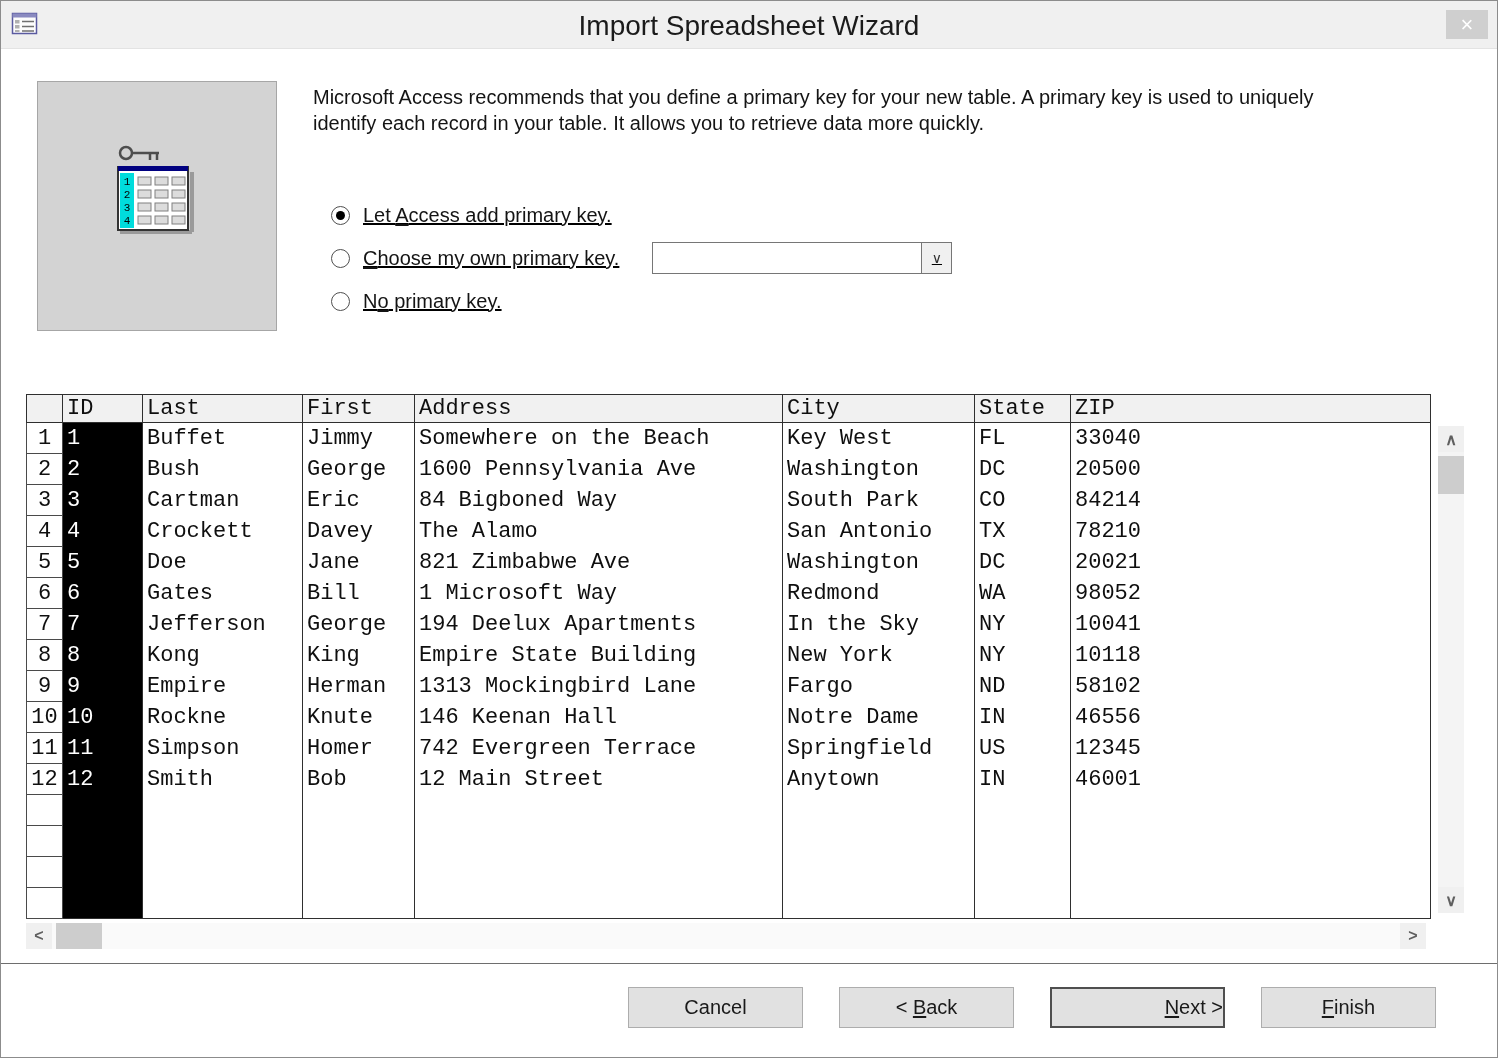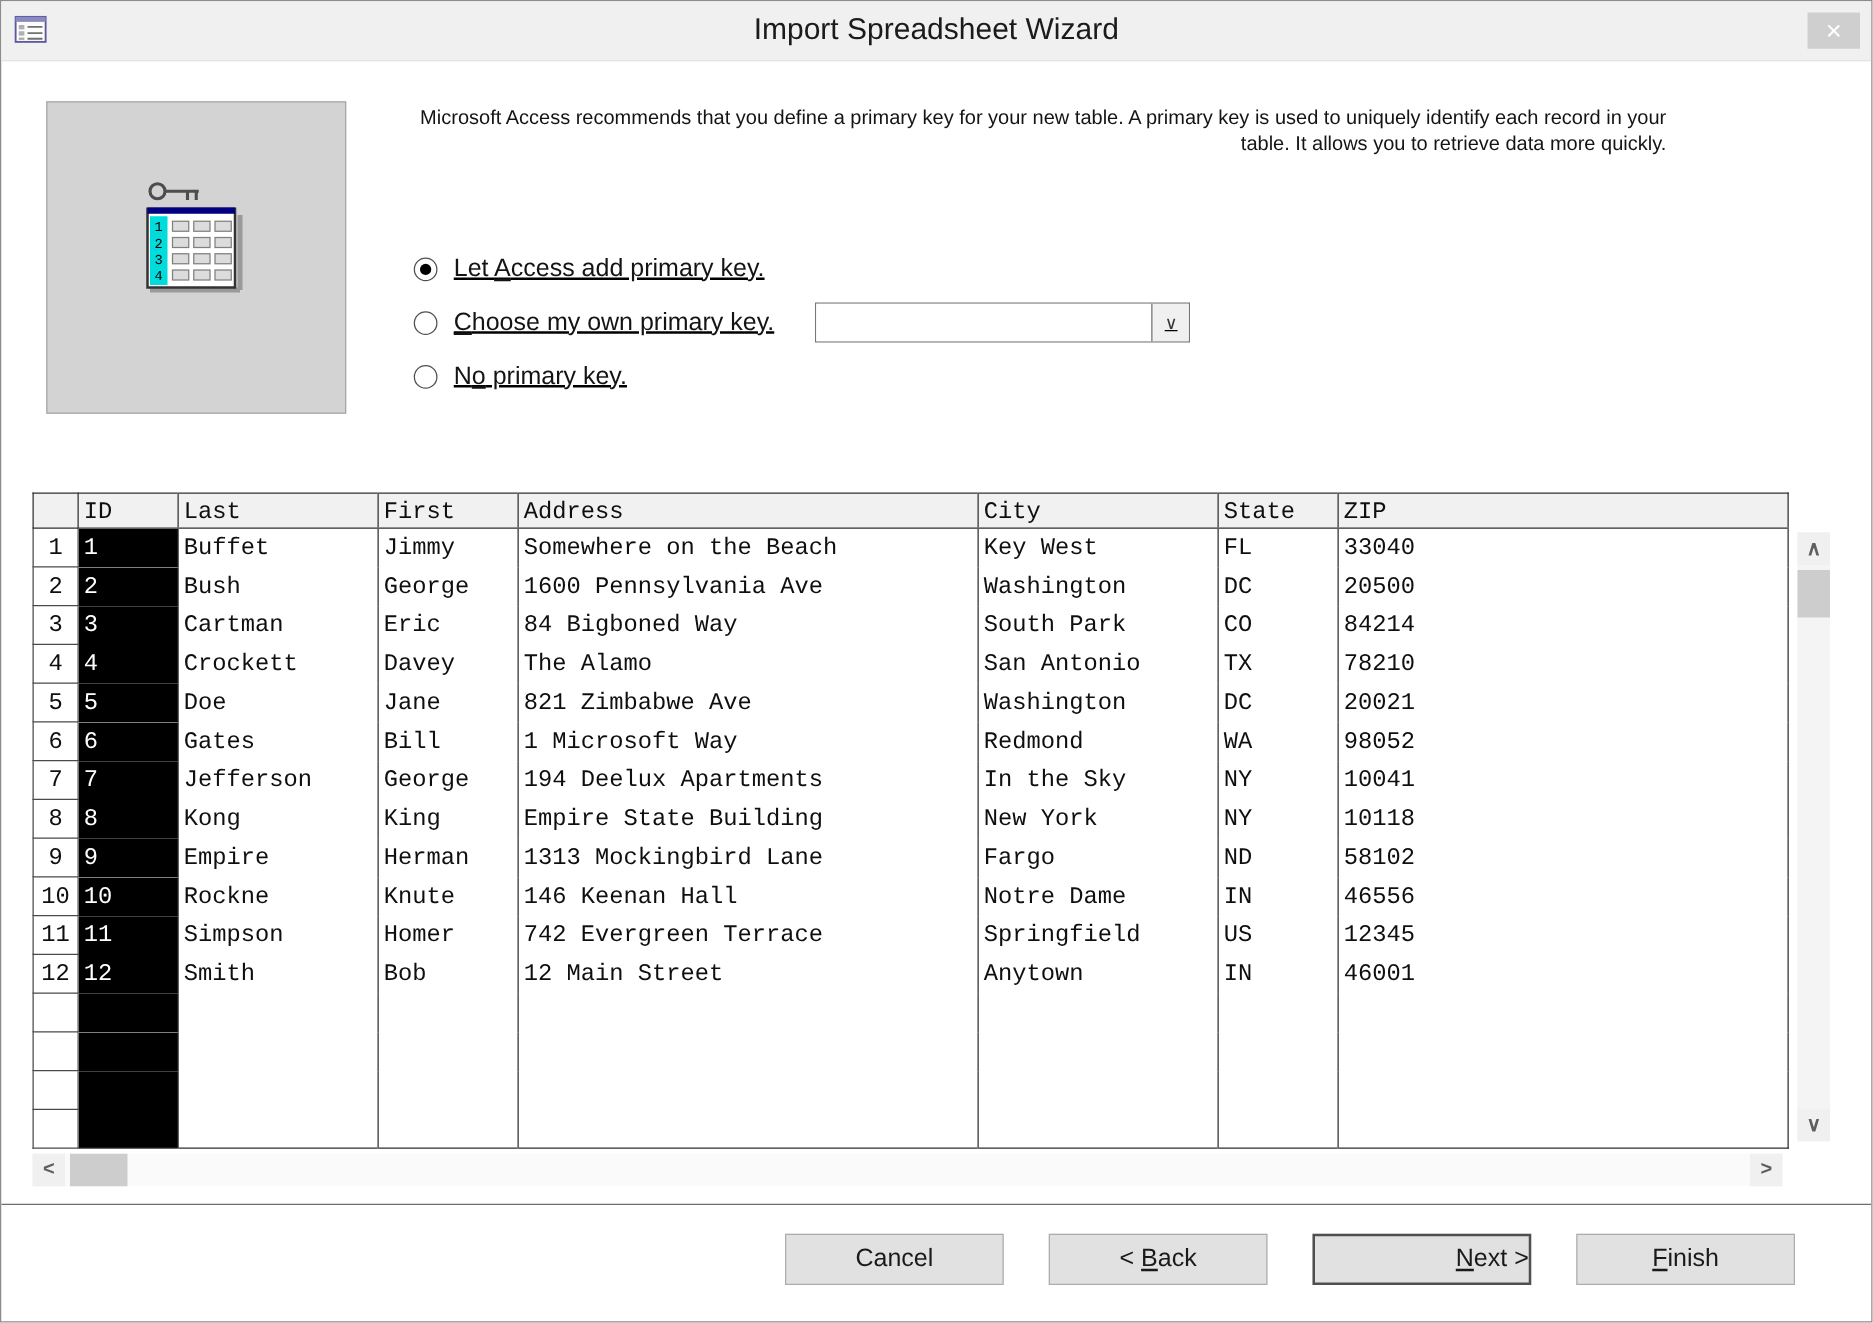--- a/index.html
+++ b/index.html
@@ -7,52 +7,52 @@
   body { font-family:"Liberation Sans", sans-serif; background:#fff; overflow:hidden; }
 
   .window { position:absolute; top:0; left:0; width:1498px; height:1058px;
             background:#ffffff; border:1px solid #8c8c8c; overflow:hidden; }
 
   
   .titlebar { position:absolute; top:0; left:0; right:0; height:48px;
               background:#f0f0f0; border-bottom:1px solid #e3e3e3; }
   .app-icon { position:absolute; left:10px; top:10px; width:28px; height:26px; }
   .title { position:absolute; left:0; right:0; top:9px; text-align:center;
-           font-size:24px; color:#1b1b1b; }
+           font-size:28px; color:#1b1b1b; }
   .close-btn { position:absolute; right:9px; top:9px; width:42px; height:29px;
                background:#cfcfcf; border:none; color:#ffffff; font-size:22px;
                line-height:29px; text-align:center; cursor:default; }
 
   
   .illustration { position:absolute; left:36px; top:80px; width:240px; height:250px;
                   background:#d3d3d3; border:1px solid #a6a6a6; }
 
   
   .description { position:absolute; left:312px; top:83px; width:1020px;
-                 font-size:16px; line-height:1.32; color:#141414;text-align:right; }
+                 font-size:20px; line-height:1.32; color:#141414; }
   .radio-group { position:absolute; left:330px; top:198px;text-decoration:underline; }
   .radio-row { display:flex; align-items:center; height:32px; margin-bottom:11px;
                font-size:20px; color:#141414; }
   .radio { width:19px; height:19px; border:1px solid #4f4f4f; border-radius:50%;
            margin-right:13px; background:#fff; position:relative; flex:0 0 auto; }
   .radio.checked::after { content:""; position:absolute; left:4px; top:4px;
            width:9px; height:9px; border-radius:50%; background:#000; }
   .ak { text-decoration:underline; text-underline-offset:2px; }
   .combo { display:inline-flex; margin-left:33px; width:300px; height:32px;
            border:1px solid #767676; background:#fff; }
   .combo-input { flex:1 1 auto; border:none; outline:none; font-size:18px;
                  padding:0 6px; font-family:inherit; background:#fff; }
   .combo-btn { flex:0 0 30px; border-left:1px solid #767676; background:#f0f0f0;
                display:flex; align-items:center; justify-content:center;
                color:#333; font-size:14px; }
 
   
   .grid-wrap { position:absolute; left:25px; top:393px; width:1404px; }
   #preview-table { border-collapse:collapse; table-layout:fixed; width:1404px;
-                   font-family:"Liberation Mono", monospace; font-size:19px;
+                   font-family:"Liberation Mono", monospace; font-size:22px;
                    color:#0f0f0f; border:1px solid #2f2f2f; }
   #preview-table th { height:28px; background:#f1f1f1; font-weight:normal;
                       text-align:left; padding:0 4px; border-bottom:1px solid #2f2f2f;
                       border-left:1px solid #2f2f2f; overflow:hidden; white-space:nowrap; }
   #preview-table td { height:31px; padding:0 4px; border-left:1px solid #2f2f2f;
                       overflow:hidden; white-space:nowrap; }
   #preview-table th.c-rownum { border:1px solid #2f2f2f; }
   #preview-table td.c-rownum { border:1px solid #4a4a4a; text-align:center;
                                padding:0; background:#fff; }
   #preview-table td.c-id { background:#000000; color:#ffffff; }

